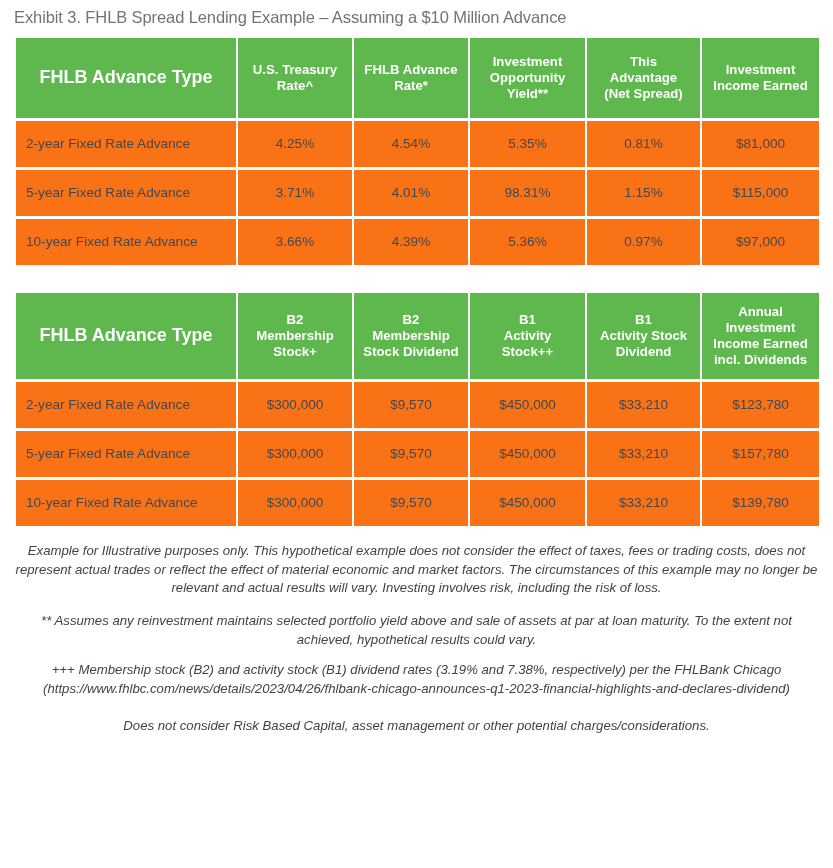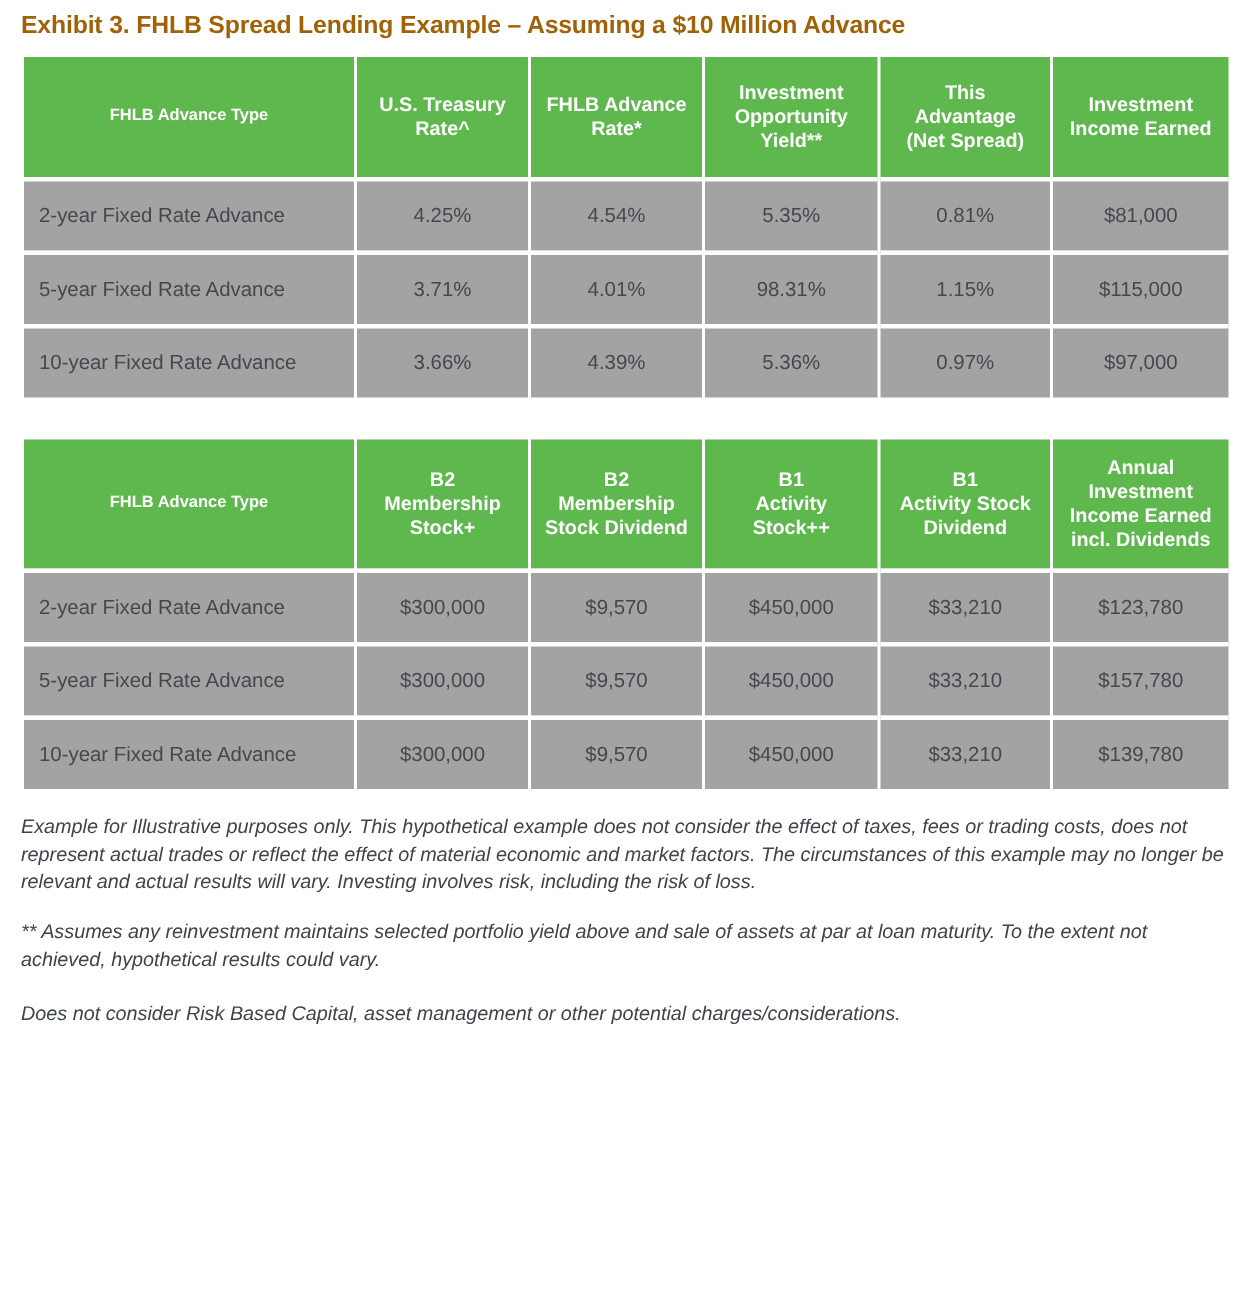--- a/index.html
+++ b/index.html
@@ -16,22 +16,22 @@
   }
   .page {
     position: relative;
     width: 833px;
     height: 868px;
     box-sizing: border-box;
     padding: 0 14px;
   }
   .exhibit-title {
     font-size: 16.5px;
-    font-weight: bold;
-    color: #a16207;
+    font-weight: normal;
+    color: #737373;
     letter-spacing: -0.1px;
     padding-top: 8px;
     padding-bottom: 10px;
     line-height: 1.2;
     white-space: nowrap;
   }
   table.data-table {
     width: 805px;
     border-collapse: separate;
     border-spacing: 2px 0;
@@ -45,24 +45,24 @@
     font-weight: bold;
     line-height: 1.2;
     text-align: center;
     vertical-align: middle;
     padding: 6px 4px;
     border: 0;
   }
   .t1 thead th { height: 68px; }
   .t2 thead th { height: 74px; }
   table.data-table thead th.col-type {
-    font-size: 11px;
+    font-size: 18px;
   }
   table.data-table tbody td {
-    background: #a3a3a3;
+    background: #f97316;
     color: #44484d;
     font-size: 13.6px;
     text-align: center;
     vertical-align: middle;
     height: 38px;
     padding: 4px 6px;
     border: 0;
     border-top: 3px solid #ffffff;
   }
   table.data-table tbody td.col-type {
@@ -74,20 +74,21 @@
   col.c2 { width: 114px; }
   col.c3 { width: 114px; }
   col.c4 { width: 115px; }
   col.c5 { width: 113px; }
   col.c6 { width: 117px; }
 
   .table-gap { height: 28px; }
 
   .footnotes {
     padding-top: 16px;
+    text-align: center;
   }
   .footnotes p {
     margin: 0 0 12px 0;
     font-style: italic;
     font-size: 13.2px;
     line-height: 1.42;
     color: #3f434a;
   }
   .footnotes p.fn-lead { margin-bottom: 14px; }
   .footnotes p.fn-last { margin-bottom: 0; margin-top: 18px; }
@@ -233,16 +234,17 @@
         <td>$450,000</td>
         <td>$33,210</td>
         <td>$139,780</td>
       </tr>
     </tbody>
   </table>
 
   <div class="footnotes">
     <p class="fn-lead">Example for Illustrative purposes only. This hypothetical example does not consider the effect of taxes, fees or trading costs, does not represent actual trades or reflect the effect of material economic and market factors.  The circumstances of this example may no longer be relevant and actual results will vary.  Investing involves risk, including the risk of loss.</p>
     <p>** Assumes any reinvestment maintains selected portfolio yield above and sale of assets at par at loan maturity. To the extent not achieved, hypothetical results could vary.</p>
+    <p>+++ Membership stock (B2) and activity stock (B1) dividend rates (3.19% and 7.38%, respectively) per the FHLBank Chicago (https://www.fhlbc.com/news/details/2023/04/26/fhlbank-chicago-announces-q1-2023-financial-highlights-and-declares-dividend)</p>
     <p class="fn-last">Does not consider Risk Based Capital, asset management or other potential charges/considerations.</p>
   </div>
 
 </div>
 
 </body></html>

